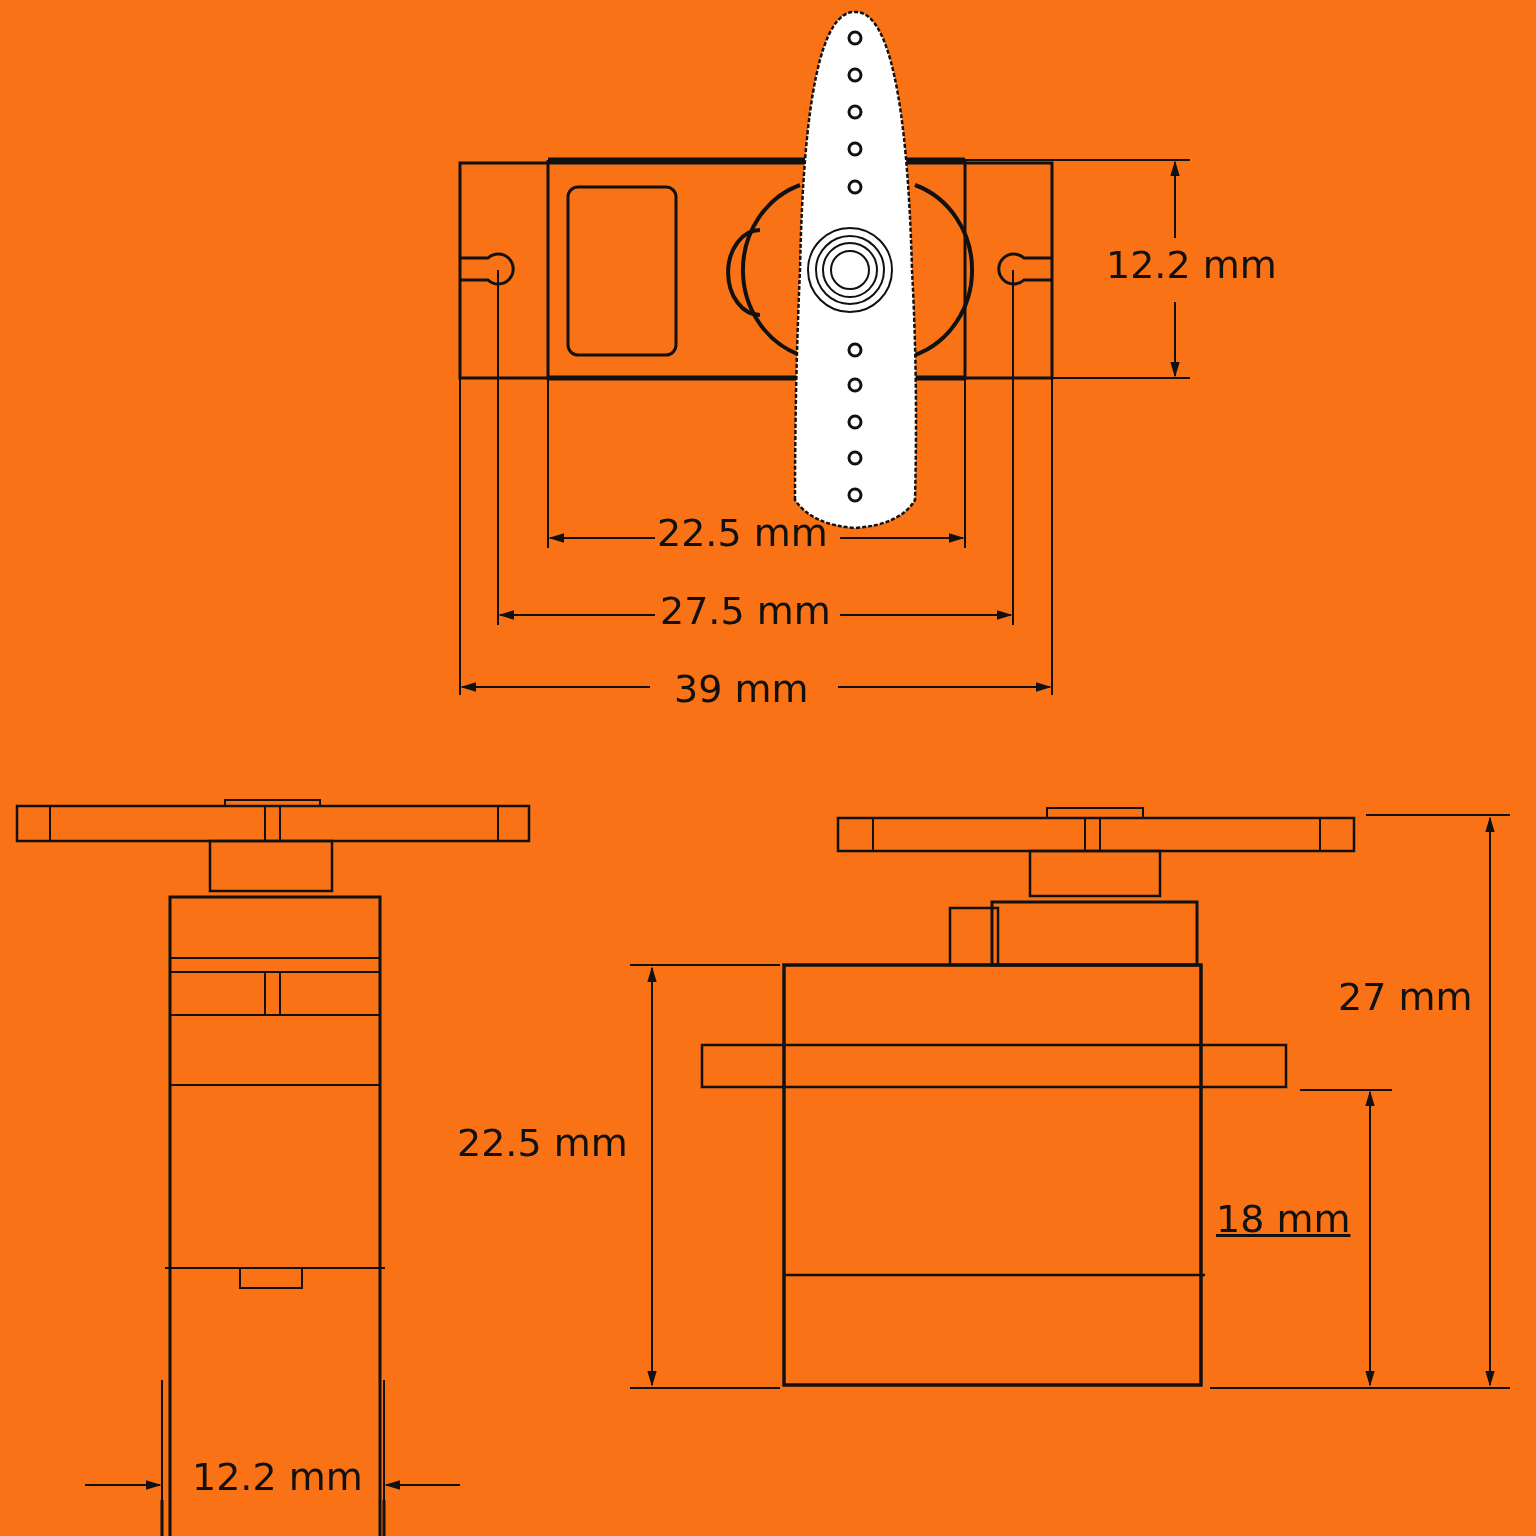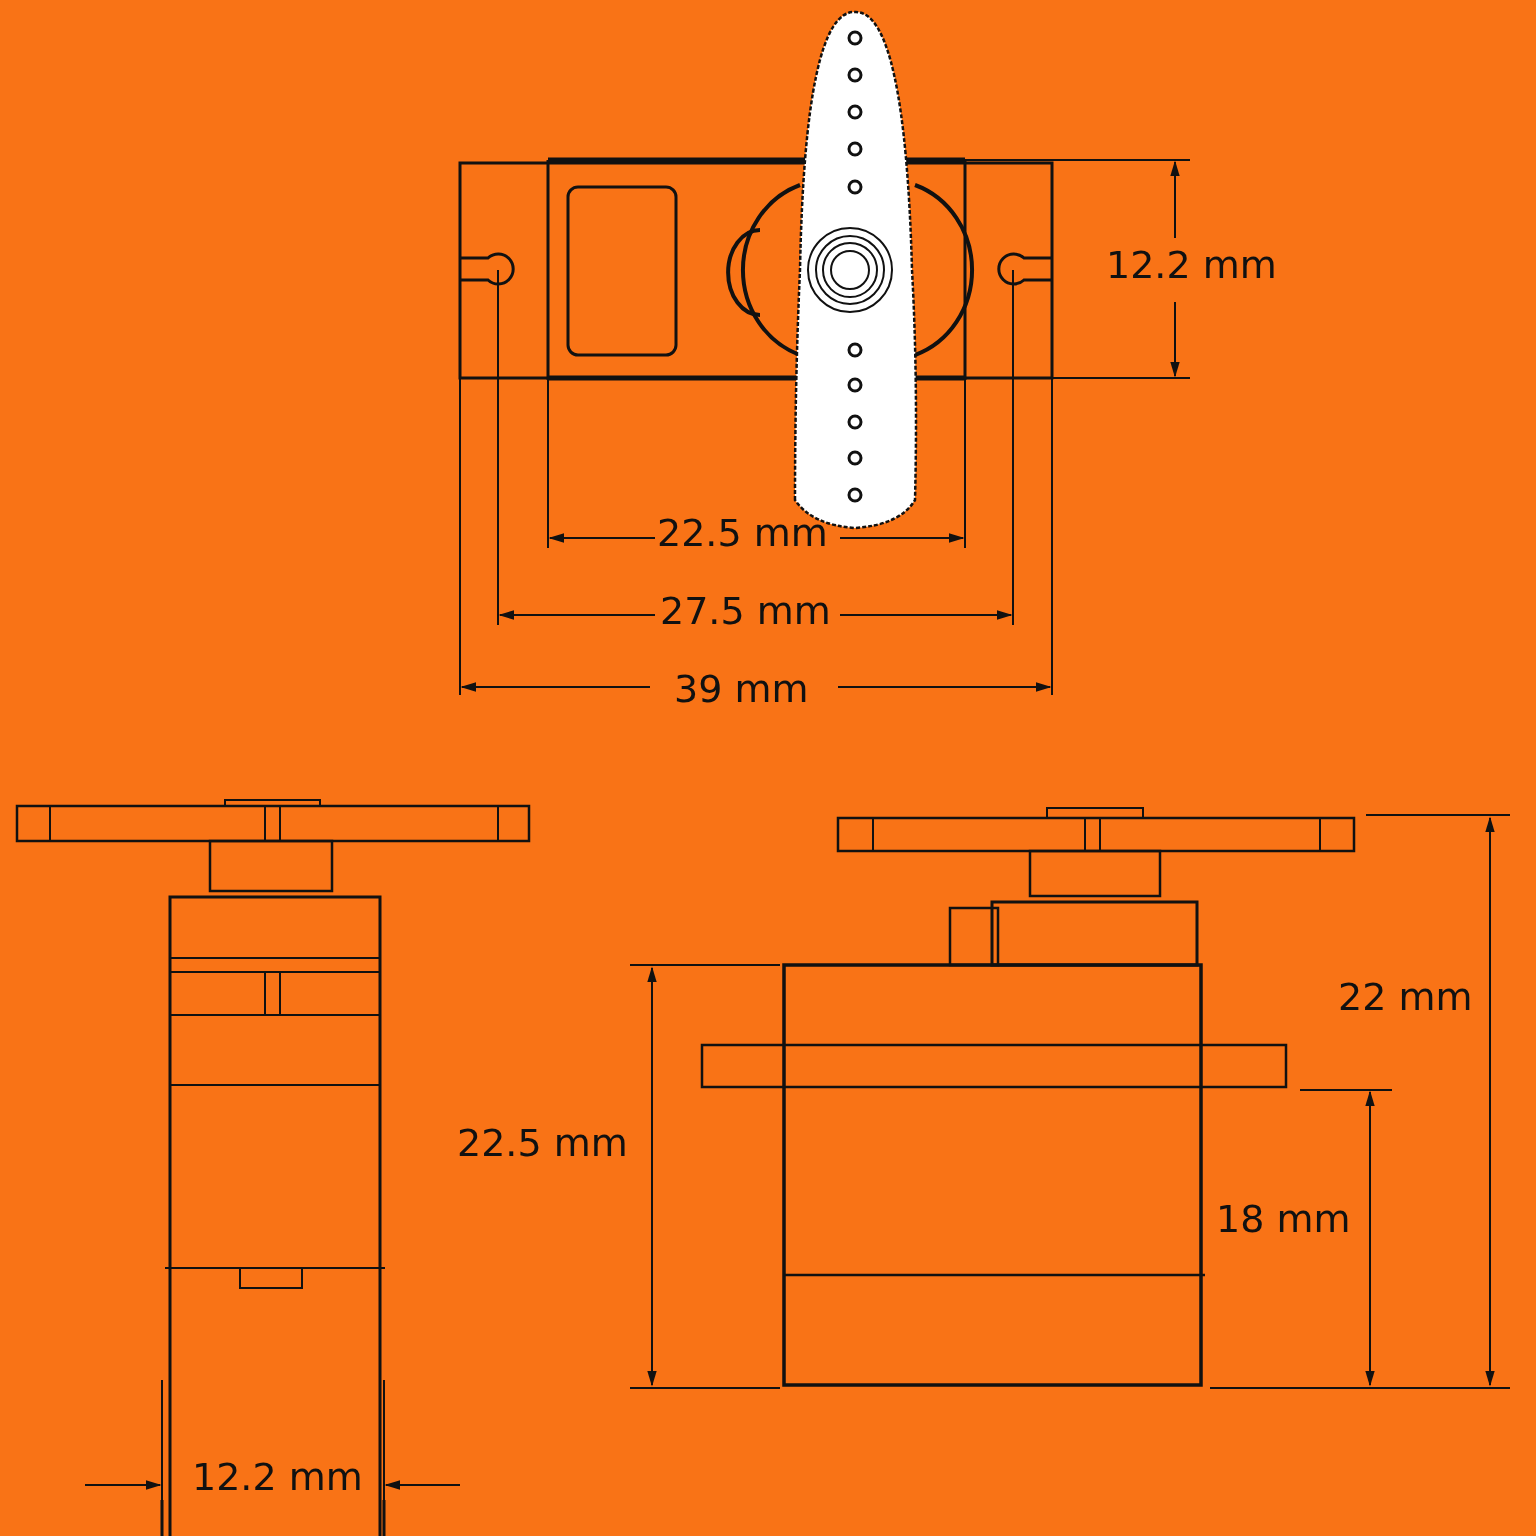--- a/index.html
+++ b/index.html
@@ -125,15 +125,15 @@
 </svg>
 
 <div class="lbl" style="left:1106px; top:246px;">12.2 mm</div>
 <div class="lbl" style="left:657px; top:514px;">22.5 mm</div>
 <div class="lbl" style="left:660px; top:592px;">27.5 mm</div>
 <div class="lbl" style="left:674px; top:670px;">39 mm</div>
 
 <div class="lbl" style="left:192px; top:1458px;">12.2 mm</div>
 
 <div class="lbl" style="left:457px; top:1124px;">22.5 mm</div>
-<div class="lbl" style="left:1216px; top:1200px;">18 mm</div>
-<div class="lbl" style="left:1338px; top:978px;">22 mm</div>
+<div class="lbl" style="left:1216px; top:1200px;text-decoration:underline;">18 mm</div>
+<div class="lbl" style="left:1338px; top:978px;">27 mm</div>
 </div>
 
 </body></html>

